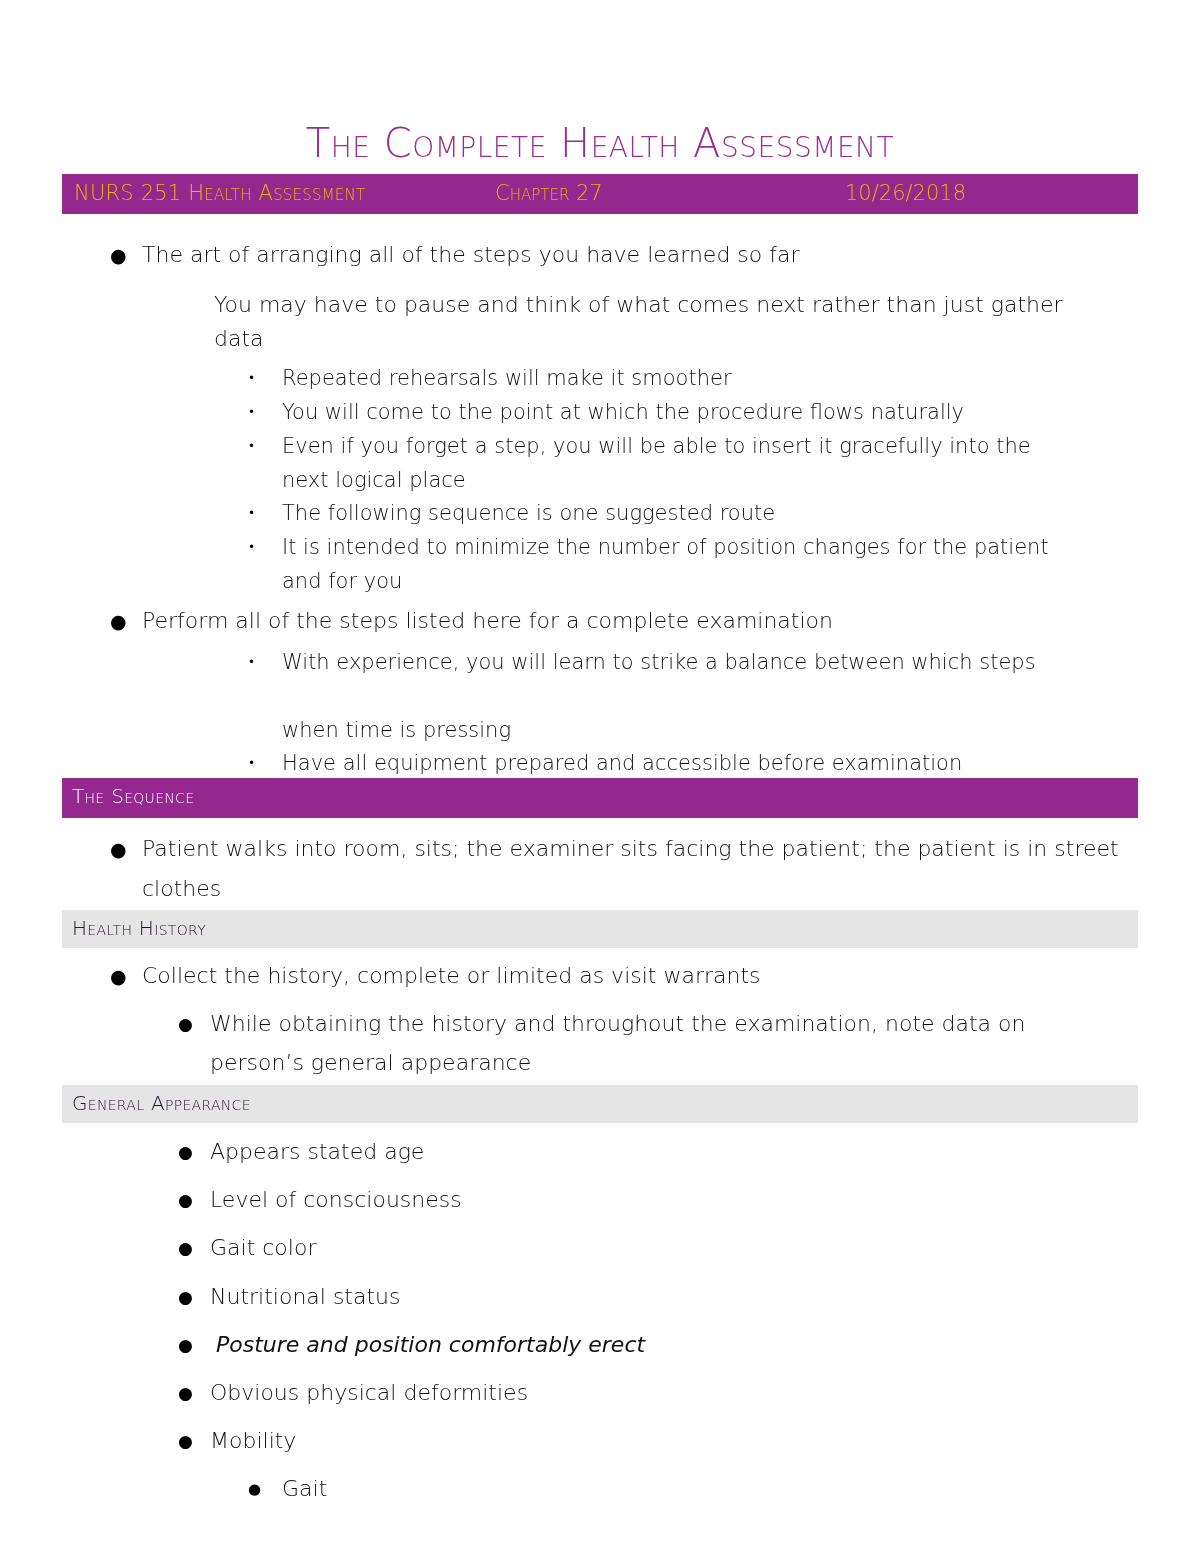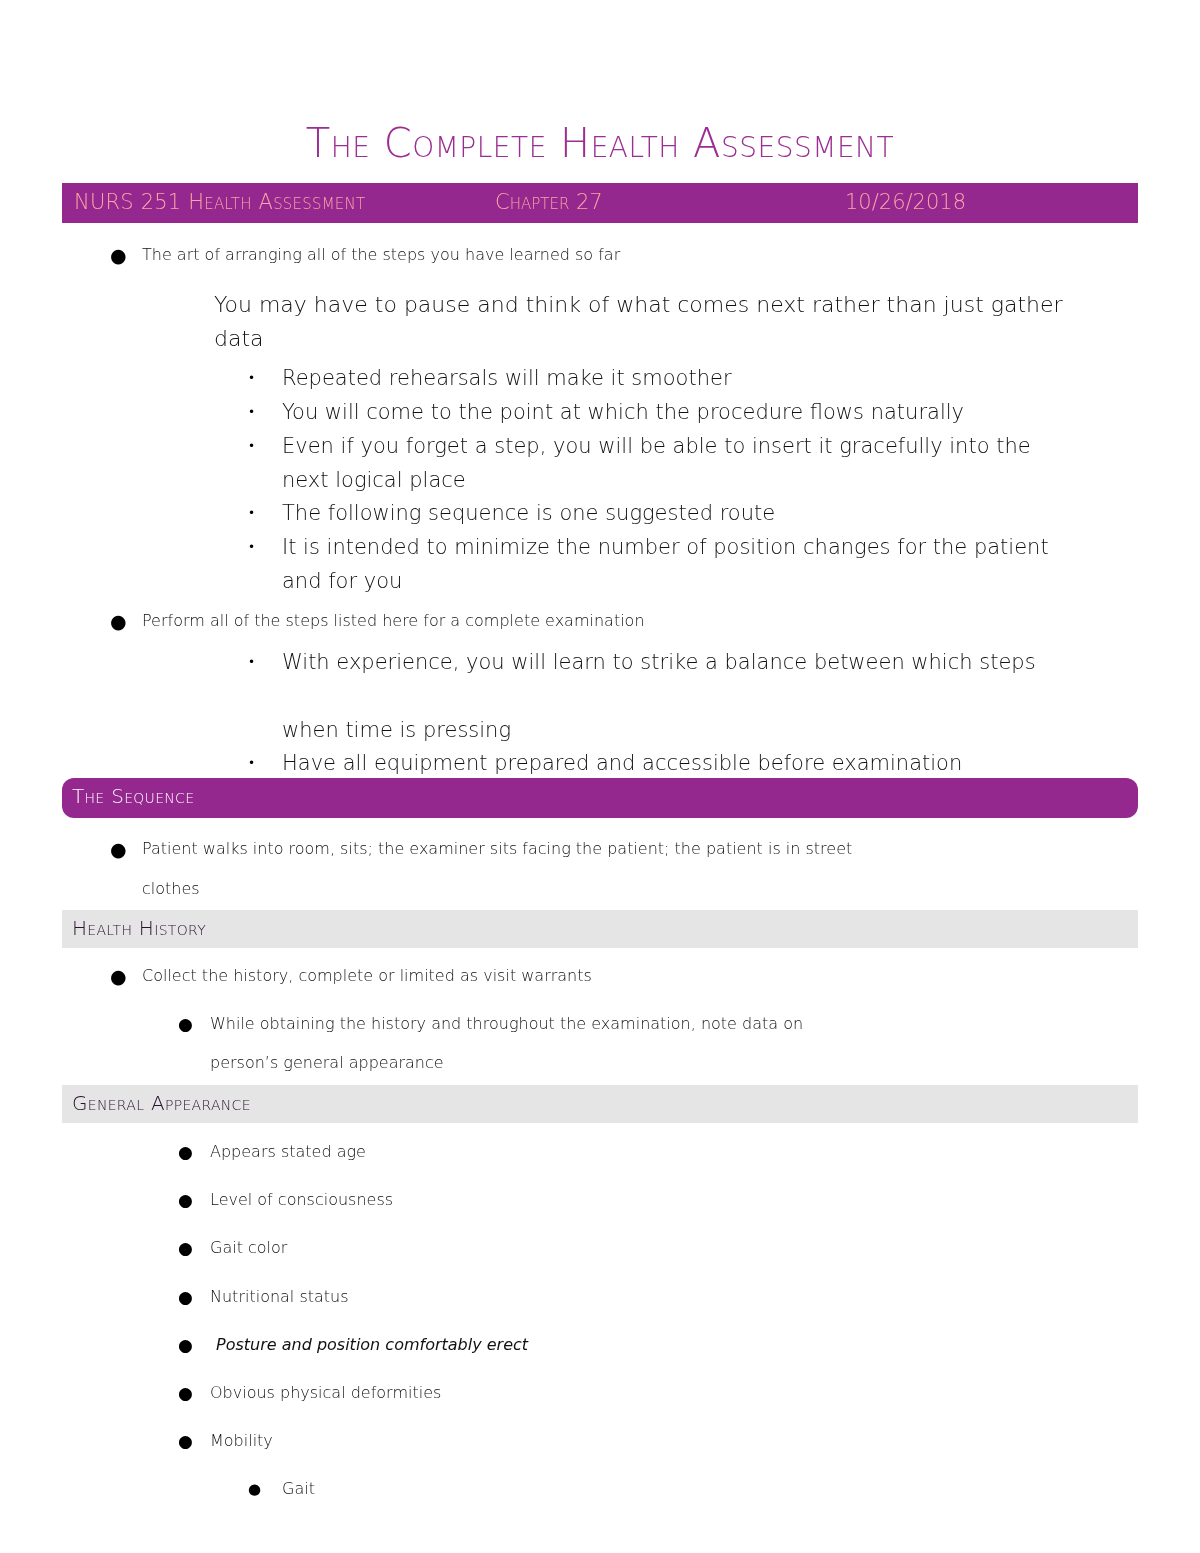--- a/index.html
+++ b/index.html
@@ -37,26 +37,26 @@
     font-weight: 300;
     font-variant: small-caps;
     letter-spacing: 0.5px;
     line-height: 46px;
     white-space: nowrap;
   }
 
   
   .header-band {
     position: absolute;
-    top: 145px;
+    top: 136px;
     left: 62px;
     width: 1076px;
     height: 40px;
     background: #95288E;
-    color: #fca5a5;
+    color: #eab308;
   }
   .header-band .hb-course {
     position: absolute;
     left: 12px;
     top: 7px;
     font-family: "DejaVu Sans", sans-serif;
     font-size: 21px;
     font-weight: 300;
     font-variant: small-caps;
     letter-spacing: 0.2px;
@@ -127,21 +127,21 @@
     line-height: 34px;
   }
   .bullet-sm {
     position: absolute;
     font-family: "DejaVu Sans", sans-serif;
     color: #000000;
     font-size: 12px;
     line-height: 34px;
   }
 
-  .txt-l1 { font-size: 16px; }
+  .txt-l1 { font-size: 22px; }
   .txt-l2 { font-size: 22px; }
   .txt-l3 { font-size: 21px; }
 </style>
 </head>
 <body>
 
 <div class="page">
 
   <div class="doc-title">The Complete Health Assessment</div>
 
@@ -177,21 +177,21 @@
   <span class="bullet-lg" style="left:110px; top:566px;">●</span>
   <div class="line txt-l1" style="left:142px; top:566px; width:950px;">Perform all of the steps listed here for a complete examination</div>
 
   <span class="bullet-sm" style="left:248px; top:607px;">•</span>
   <div class="line txt-l3" style="left:282px; top:607px; width:880px;">With experience, you will learn to strike a balance between which steps</div>
   <div class="line txt-l3" style="left:282px; top:675px; width:880px;">when time is pressing</div>
 
   <span class="bullet-sm" style="left:248px; top:708px;">•</span>
   <div class="line txt-l3" style="left:282px; top:708px; width:880px;">Have all equipment prepared and accessible before examination</div>
 
-  <div class="section-bar dark" style="top:740px; height:40px;border-radius:12px;">
+  <div class="section-bar dark" style="top:740px; height:40px;">
     <span class="sb-text">The Sequence</span>
   </div>
 
   <span class="bullet-lg" style="left:110px; top:794px;">●</span>
   <div class="line txt-l1" style="left:142px; top:794px; width:990px;">Patient walks into room, sits; the examiner sits facing the patient; the patient is in street</div>
   <div class="line txt-l1" style="left:142px; top:834px; width:990px;">clothes</div>
 
   <div class="section-bar light" style="top:872px; height:38px;">
     <span class="sb-text">Health History</span>
   </div>

